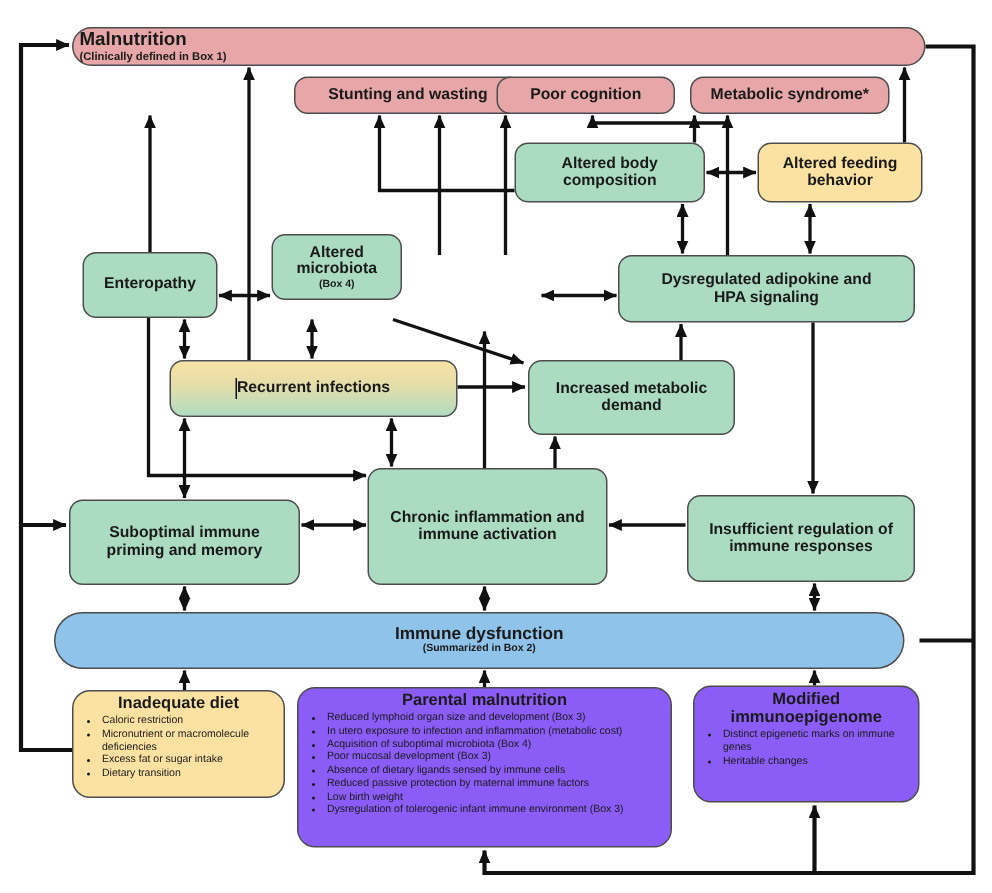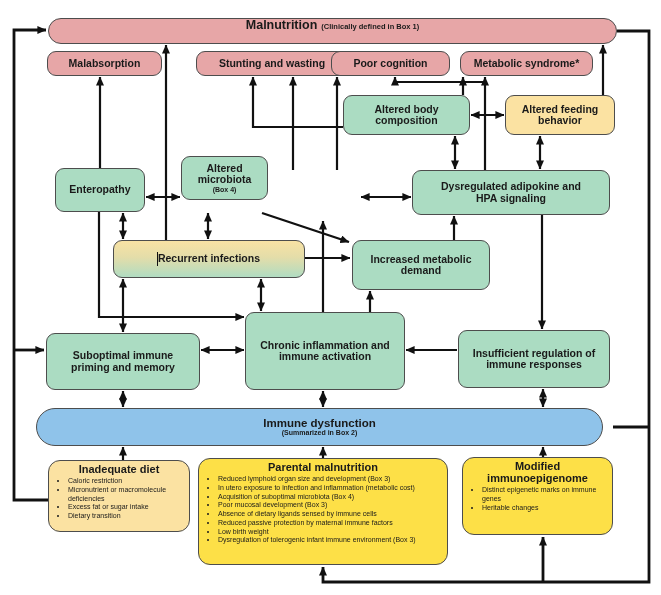--- a/index.html
+++ b/index.html
@@ -10,21 +10,21 @@
   .node{
     position:absolute;box-sizing:border-box;
     border:1.4px solid #4d4d4d;border-radius:9px;
     display:flex;flex-direction:column;align-items:center;justify-content:center;
     text-align:center;font-weight:bold;line-height:1.08;
   }
   .pink{background:#e7a6a7;}
   .green{background:#abdcc2;}
   .yellow{background:#fbe2a2;}
   .blue{background:#8fc3ea;}
-  .purple{background:#fde047;}
+  .purple{background:#8b5cf6;}
   .grad{background:linear-gradient(180deg,#f8e2a4 0%,#e4dda9 45%,#b0dcc2 100%);}
   .bar-top{border-radius:12px;}
   .bar-blue{border-radius:19px;}
   .lbl{font-size:10.5px;}
   .title-lg{font-size:12.5px;}
   .note{font-size:7px;font-weight:bold;}
   .note-inline{font-size:7.5px;font-weight:bold;margin-left:4px;}
   .titlebar{display:flex;flex-direction:row;align-items:baseline;justify-content:center;}
   .listbox{justify-content:flex-start;align-items:stretch;padding:3px 6px 2px 6px;border-radius:12px;}
   .listbox .bt{font-size:11px;text-align:center;line-height:1.0;margin-bottom:2px;}
@@ -82,28 +82,25 @@
     <path d="M455,136 L455,169" marker-start="url(#ah)" marker-end="url(#ah)"></path>
     <path d="M540,136 L540,169" marker-start="url(#ah)" marker-end="url(#ah)"></path>
     <path d="M261,279 L261,311" marker-start="url(#ah)" marker-end="url(#ah)"></path>
     <path d="M123,279 L123,332" marker-start="url(#ah)" marker-end="url(#ah)"></path>
     <path d="M201,350 L244,350" marker-start="url(#ah)" marker-end="url(#ah)"></path>
     <path d="M123,391 L123,407" marker-start="url(#ah)" marker-end="url(#ah)"></path>
     <path d="M323,391 L323,407" marker-start="url(#ah)" marker-end="url(#ah)"></path>
     <path d="M543,389 L543,407" marker-start="url(#ah)" marker-end="url(#ah)"></path>
   </svg>
 
-  <div class="node pink bar-top titlebar" style="left:48px;top:18px;width:569px;height:26px;flex-direction:row;border-radius:13px;">
+  <div class="node pink bar-top titlebar" style="left:48px;top:18px;width:569px;height:26px;flex-direction:column;border-radius:13px;">
     <span class="title-lg">Malnutrition</span>
     <span class="note-inline">(Clinically defined in Box 1)</span>
   </div>
 
-  <div class="node pink lbl" style="left:47px;top:51px;width:115px;height:25px;">
-    <span>Malabsorption</span>
-  </div>
   <div class="node pink lbl" style="left:172px;top:51px;width:152px;height:25px;margin-left:24px;">
     <span>Stunting and wasting</span>
   </div>
   <div class="node pink lbl" style="left:331px;top:51px;width:119px;height:25px;">
     <span>Poor cognition</span>
   </div>
   <div class="node pink lbl" style="left:460px;top:51px;width:133px;height:25px;">
     <span>Metabolic syndrome*</span>
   </div>
 

